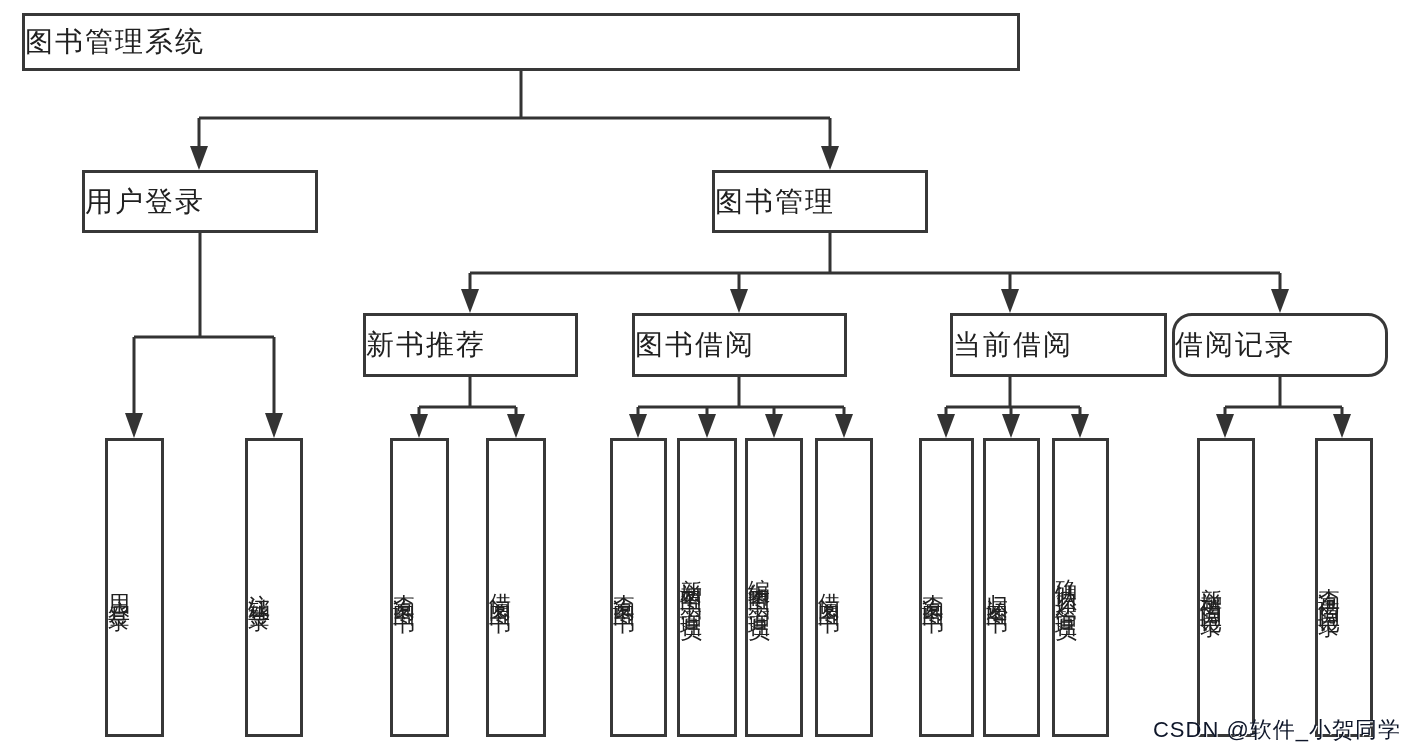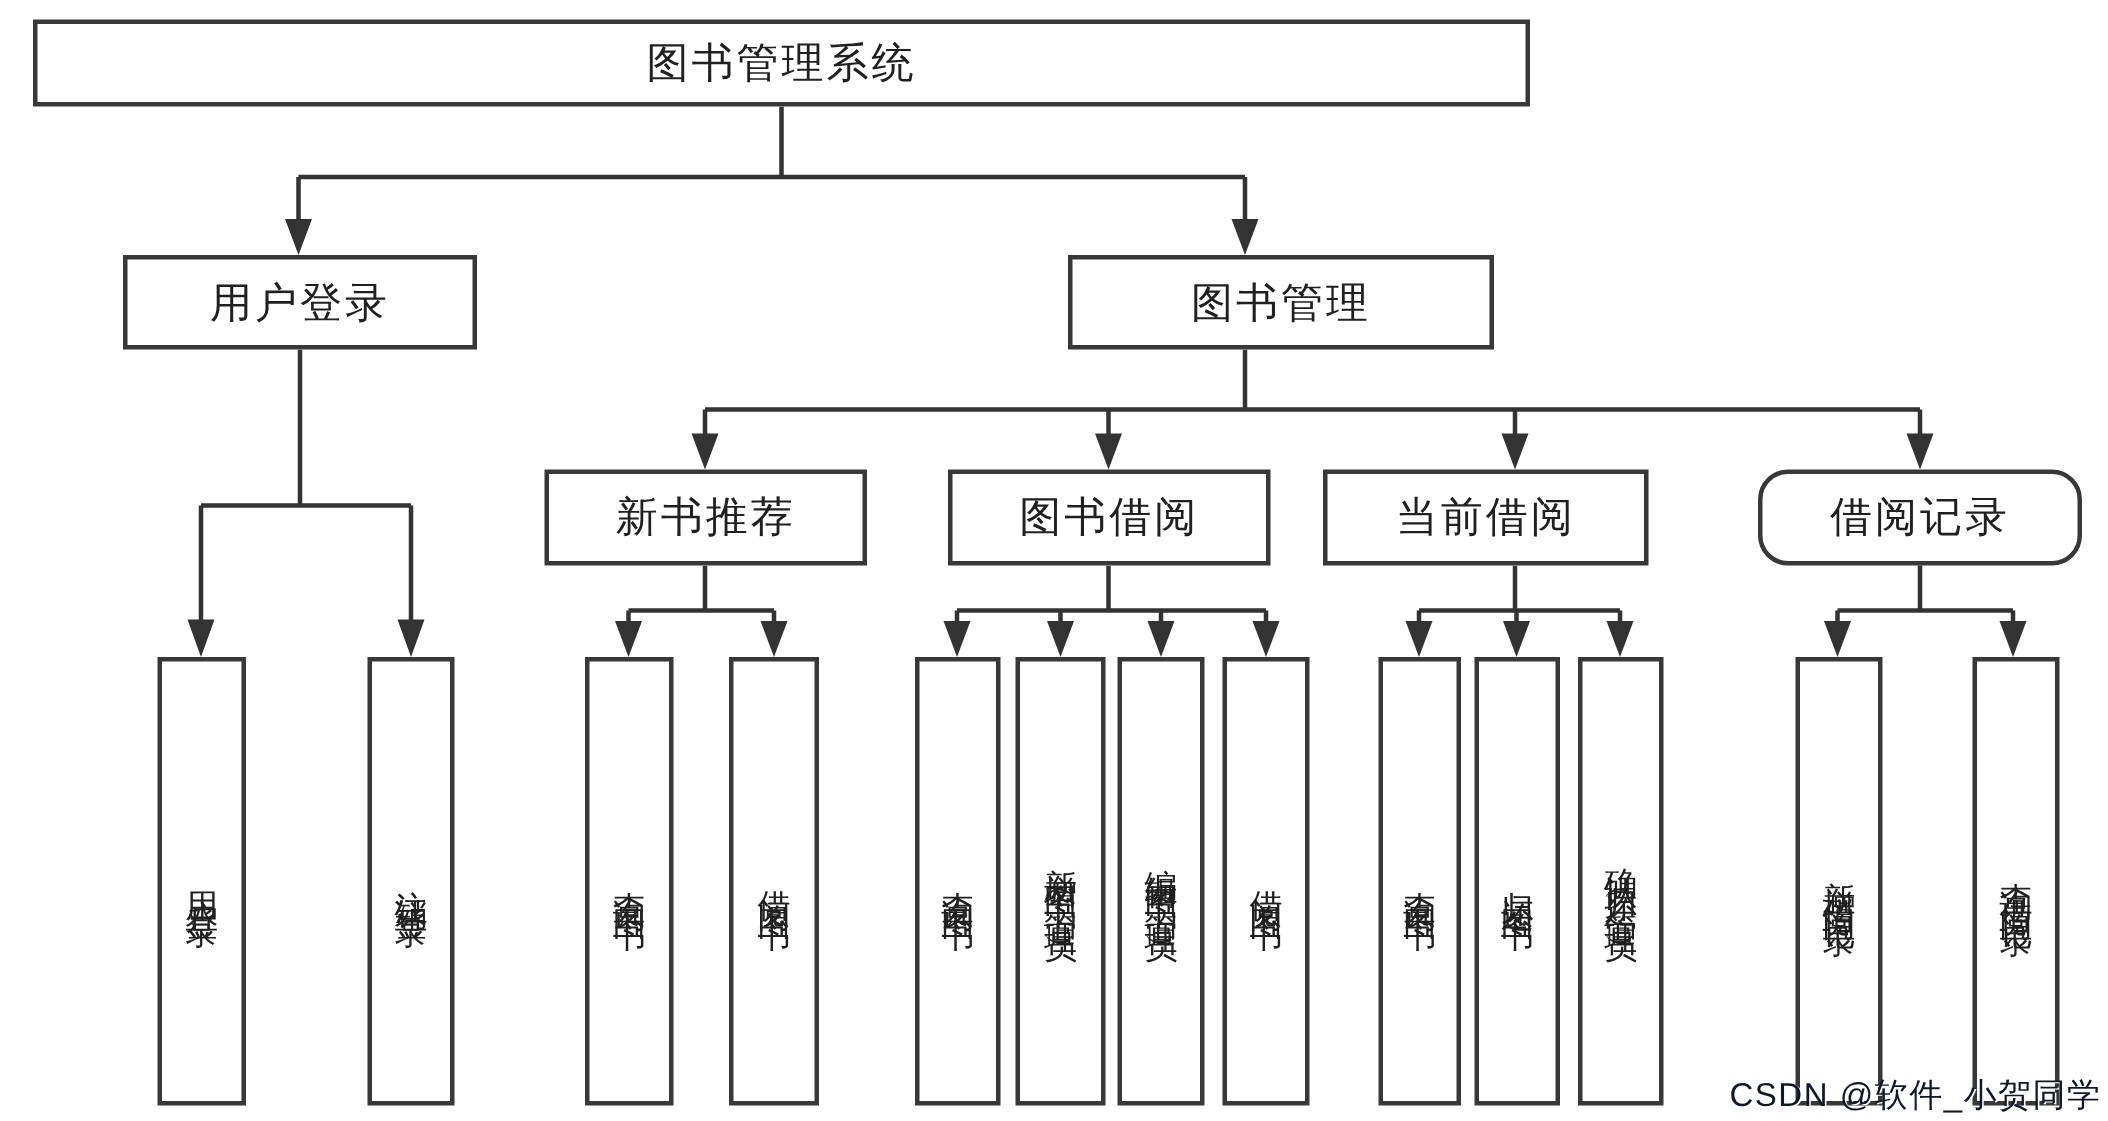--- a/index.html
+++ b/index.html
@@ -31,21 +31,20 @@
     fill: #333333;
     stroke: none;
   }
   .node {
     position: absolute;
     box-sizing: border-box;
     background: #ffffff;
     border: 3px solid #383838;
     display: flex;
     align-items: center;
-    justify-content: center;
     color: #202020;
   }
   .h-node span {
     font-size: 28px;
     letter-spacing: 2px;
     white-space: nowrap;
   }
   .v-node span {
     writing-mode: vertical-rl;
     text-orientation: mixed;
@@ -121,31 +120,31 @@
     </g>
   </svg>
 
   <div class="node h-node" style="left:22px; top:13px; width:998px; height:58px;">
     <span>图书管理系统</span>
   </div>
 
   <div class="node h-node" style="left:82px; top:170px; width:236px; height:63px;">
     <span>用户登录</span>
   </div>
-  <div class="node h-node" style="left:712px; top:170px; width:284px; height:63px;">
+  <div class="node h-node" style="left:712px; top:170px; width:216px; height:63px;">
     <span>图书管理</span>
   </div>
 
   <div class="node h-node" style="left:632px; top:313px; width:215px; height:64px;">
     <span>图书借阅</span>
   </div>
   <div class="node h-node" style="left:363px; top:313px; width:215px; height:64px;">
     <span>新书推荐</span>
   </div>
-  <div class="node h-node" style="left:882px; top:313px; width:217px; height:64px;">
+  <div class="node h-node" style="left:950px; top:313px; width:217px; height:64px;">
     <span>当前借阅</span>
   </div>
   <div class="node h-node" style="left:1172px; top:313px; width:216px; height:64px;border-radius:20px;">
     <span>借阅记录</span>
   </div>
 
   <div class="node v-node" style="left:105px; top:438px; width:59px; height:299px;">
     <span>用户登录</span>
   </div>
   <div class="node v-node" style="left:245px; top:438px; width:58px; height:299px;">

